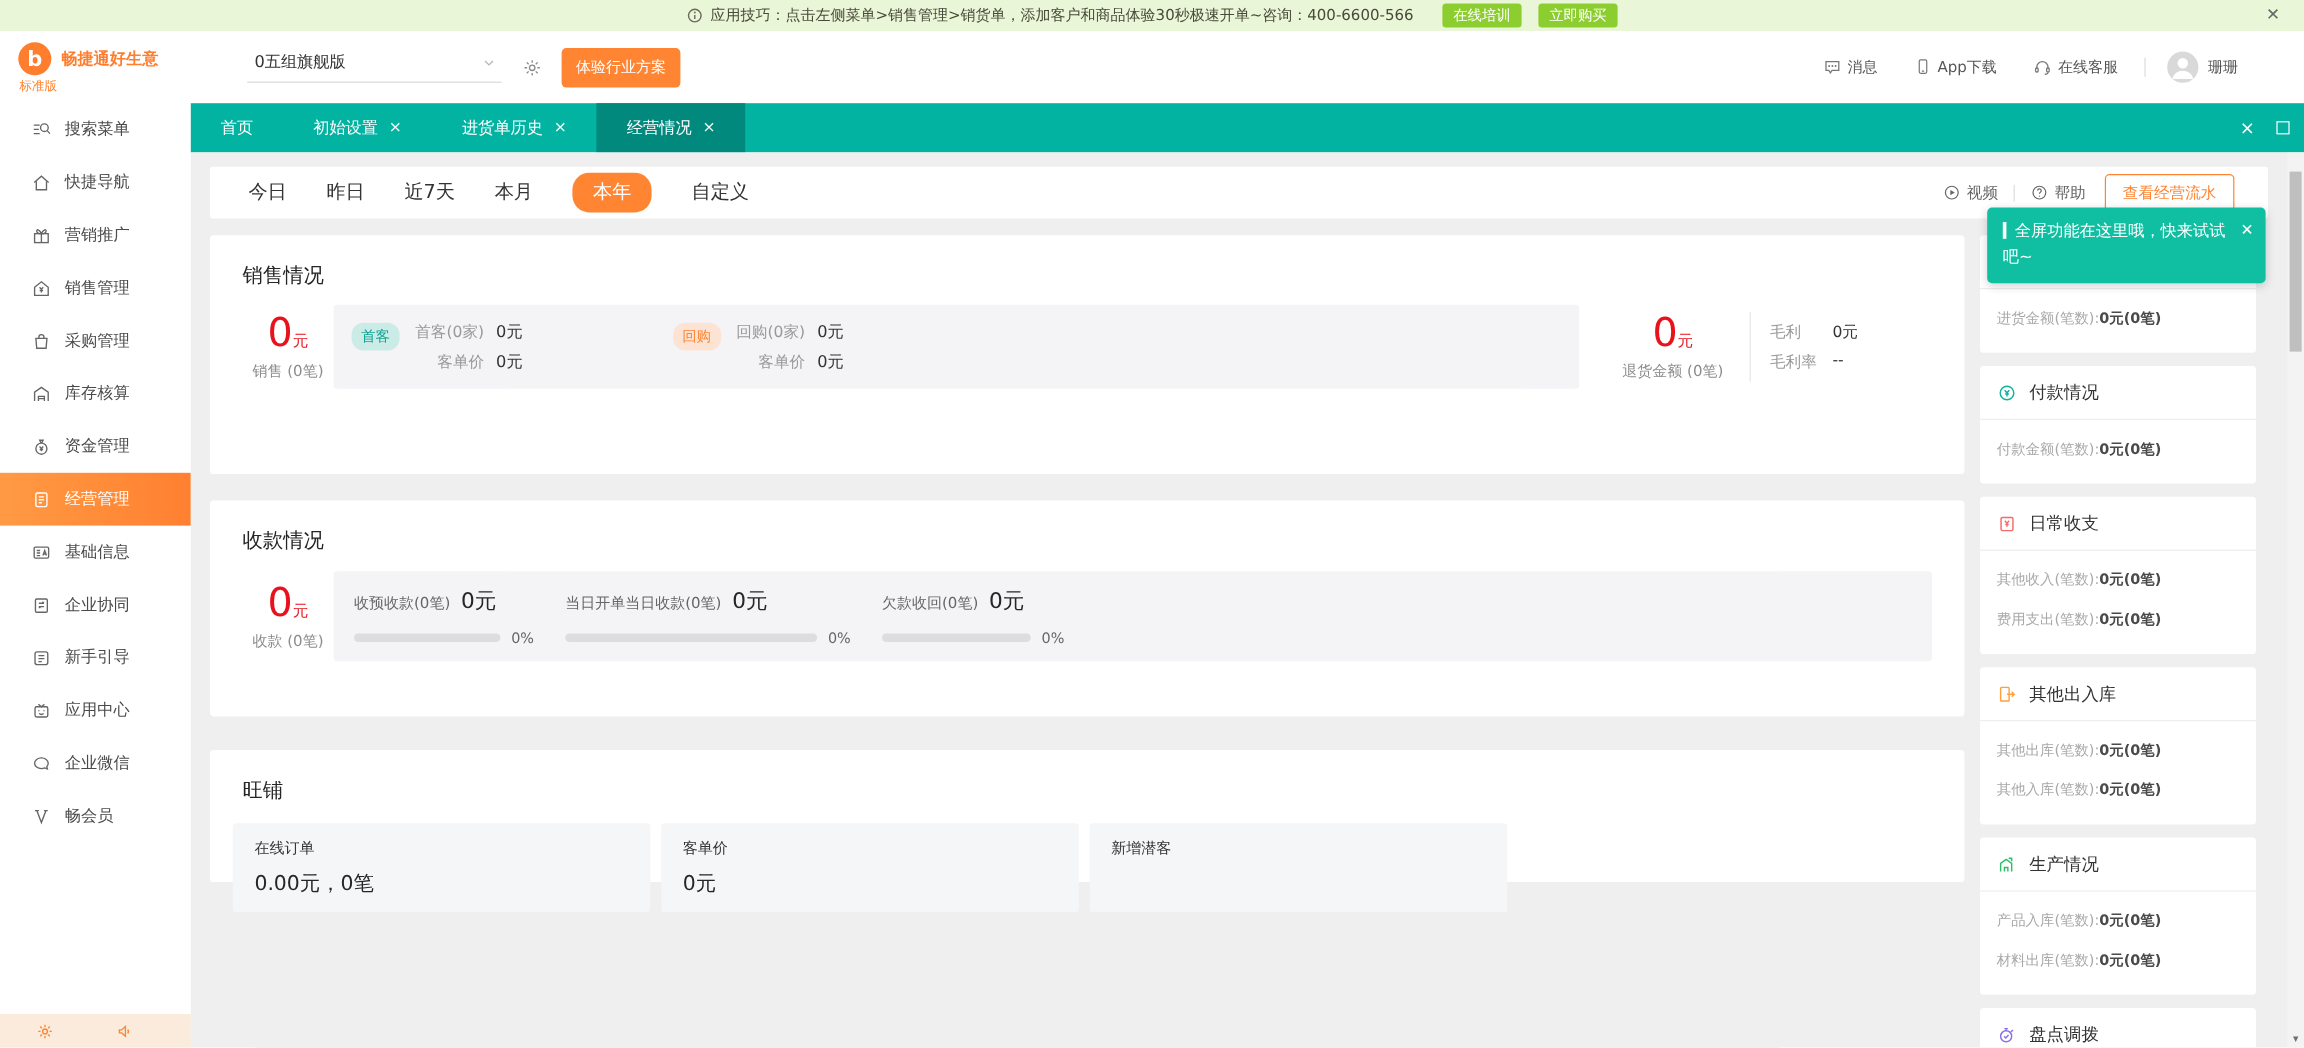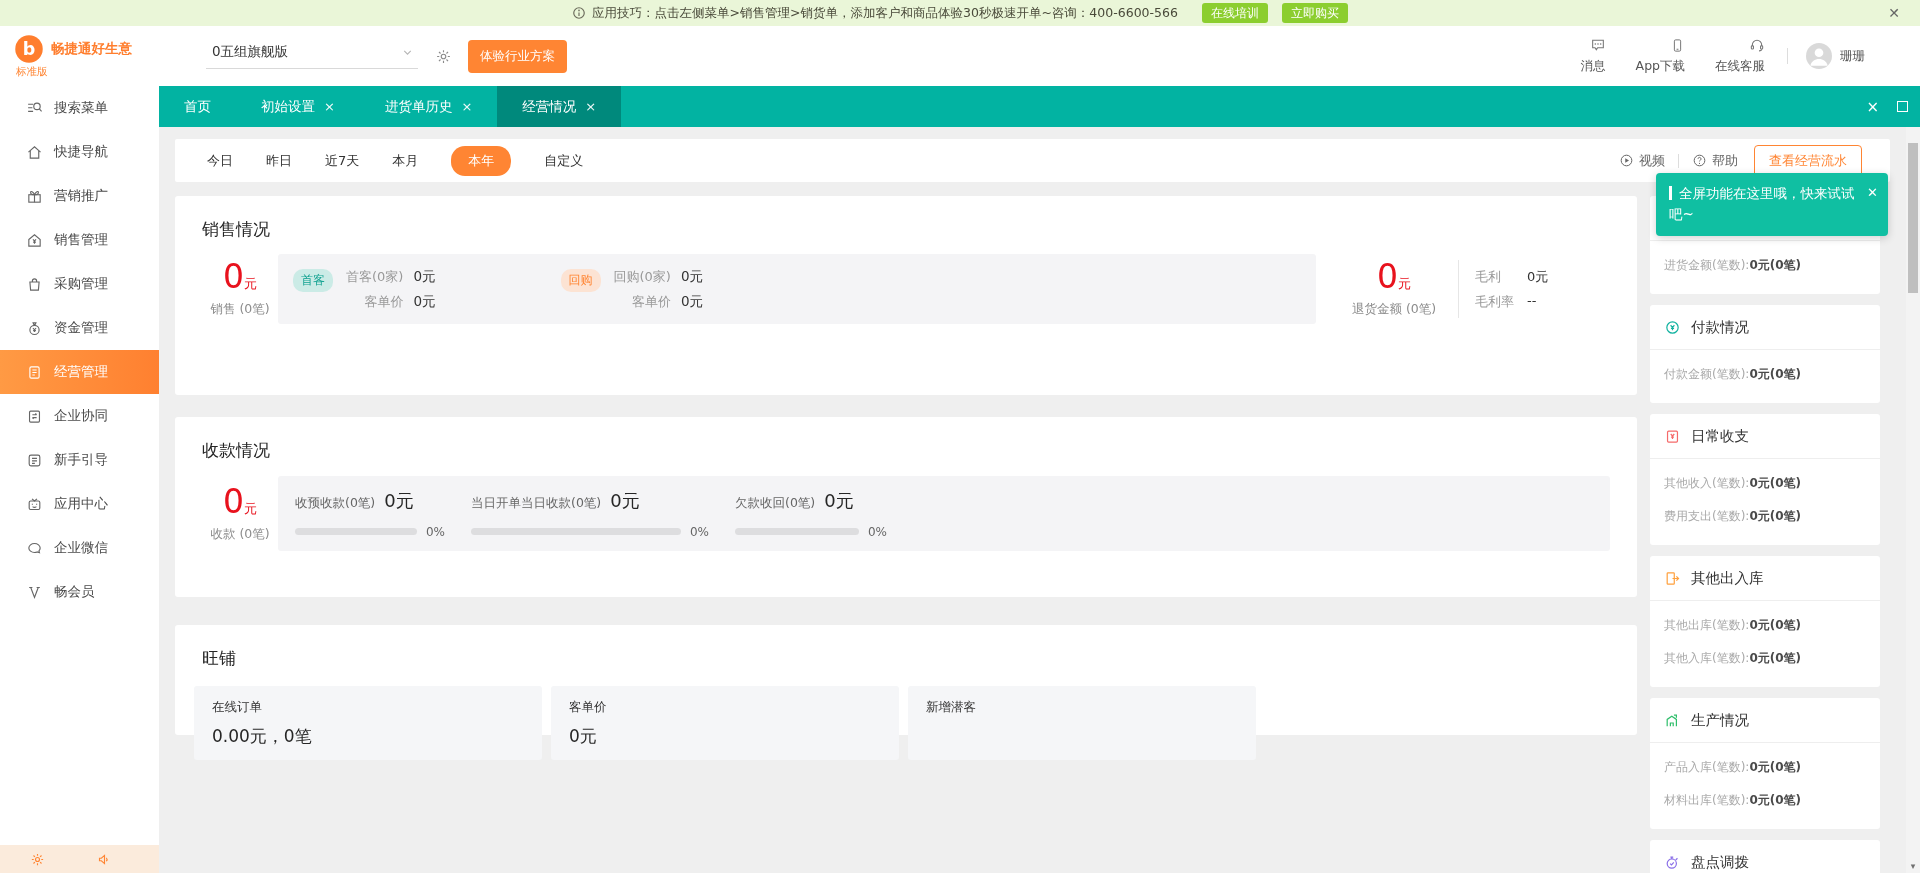--- a/index.html
+++ b/index.html
@@ -36,21 +36,21 @@
     align-items:center; justify-content:space-between; padding:0 4px 7px 6px; cursor:pointer;
     font-size:13.5px; color:#333;
   }
   .org-select .caret { color:#B5B5B5; display:inline-flex; }
   .hdr-gear { margin-left:17px; color:#8a8a8a; display:inline-flex; cursor:pointer; }
   .exp-btn {
     margin-left:16px; background:#FF8533; color:#fff; border:none; border-radius:4px;
     font-size:12.5px; padding:8px 12px; cursor:pointer; white-space:nowrap;
   }
   .header-right { position:absolute; right:55px; top:0; height:60px; display:flex; align-items:center; font-size:12.5px; color:#555; }
-  .hr-item { display:flex; align-items:flex-end; gap:5px; cursor:pointer; margin-left:30px;flex-direction:column; }
+  .hr-item { display:flex; align-items:flex-start; gap:5px; cursor:pointer; margin-left:30px; }
   .hr-item svg { color:#777; }
   .hr-sep { width:1px; height:16px; background:#ddd; margin-left:22px; }
   .avatar { width:26px; height:26px; border-radius:50%; background:#D9D9D9; margin-left:18px; display:flex; align-items:center; justify-content:center; overflow:hidden; }
   .username { margin-left:8px; color:#555; }
 
   
   .body-row { display:flex; height:787px; }
 
   
   .sidebar { width:159px; flex:none; background:#fff; position:relative; }
@@ -81,21 +81,21 @@
   .tabbar-close { color:#fff; font-size:15px; cursor:pointer; margin-right:18px; }
   .fullscreen-box { width:11px; height:11px; border:1.6px solid #fff; margin-right:12px; cursor:pointer; }
 
   
   .page { flex:1; background:#EFEFEF; position:relative; overflow:hidden; }
 
   .filter-bar {
     margin:12px 30px 0 16px; height:43px; background:#fff; border-radius:2px;
     display:flex; align-items:center; justify-content:space-between; padding:0 28px 0 32px;
   }
-  .ranges { display:flex; align-items:center; gap:33px; font-size:13px; color:#333; }
+  .ranges { display:flex; align-items:center; gap:33px; font-size:16px; color:#333; }
   .range { cursor:pointer; }
   .range.pill { background:#FF8533; color:#fff; border-radius:14px; padding:6px 17px; }
   .filter-right { display:flex; align-items:center; color:#666; font-size:13px; }
   .fr-link { display:flex; align-items:center; gap:5px; cursor:pointer; }
   .fr-sep { width:1px; height:14px; background:#ddd; margin:0 13px; }
   .flow-btn {
     margin-left:16px; background:#fff; border:1px solid #FF8533; color:#FF8533;
     font-size:13px; border-radius:4px; padding:6px 14px; cursor:pointer; white-space:nowrap;
   }
 
@@ -282,32 +282,47 @@
       </div>
       <div class="nav-item">
         <svg width="17" height="17" viewBox="0 0 24 24" fill="none" stroke="currentColor" stroke-width="1.6">
             <path d="M5.5 8.5h13L17.5 20h-11z"></path>
             <path d="M9 8.5V7a3 3 0 016 0v1.5"></path>
           </svg>
         <span>采购管理</span>
       </div>
       <div class="nav-item">
         <svg width="17" height="17" viewBox="0 0 24 24" fill="none" stroke="currentColor" stroke-width="1.6">
+            <path d="M4 20V9.5L12 4l8 5.5V20"></path>
+            <path d="M8.5 20v-5.5h7V20M8.5 17.2h7"></path>
+          </svg>
+        <span>库存核算</span>
+      </div>
+      <div class="nav-item">
+        <svg width="17" height="17" viewBox="0 0 24 24" fill="none" stroke="currentColor" stroke-width="1.6">
             <path d="M10 4h4l-1.2 2.6h-1.6z"></path>
             <circle cx="12" cy="14" r="6.5"></circle>
             <path d="M9.8 11.5l2.2 2.3 2.2-2.3M12 13.8V17M10 15h4"></path>
           </svg>
         <span>资金管理</span>
       </div>
       <div class="nav-item active">
         <svg width="17" height="17" viewBox="0 0 24 24" fill="none" stroke="currentColor" stroke-width="1.6">
             <rect x="5.5" y="4" width="13" height="16" rx="2"></rect>
             <path d="M9 8.5h6M9 12h6M9 15.5h3.5"></path>
           </svg>
         <span>经营管理</span>
+      </div>
+      <div class="nav-item">
+        <svg width="17" height="17" viewBox="0 0 24 24" fill="none" stroke="currentColor" stroke-width="1.6">
+            <rect x="3.5" y="5.5" width="17" height="13" rx="1.5"></rect>
+            <path d="M6.5 9.5h4M6.5 12.5h4M6.5 15.5h4"></path>
+            <path d="M13.8 15.5l2.1-6 2.1 6M14.6 13.7h2.6"></path>
+          </svg>
+        <span>基础信息</span>
       </div>
       <div class="nav-item">
         <svg width="17" height="17" viewBox="0 0 24 24" fill="none" stroke="currentColor" stroke-width="1.6">
             <rect x="5" y="4.5" width="14" height="15.5" rx="1.5"></rect>
             <path d="M9 9.5h6M13.2 7.8l1.8 1.7M15 13.5H9M10.8 15.2L9 13.5"></path>
           </svg>
         <span>企业协同</span>
       </div>
       <div class="nav-item">
         <svg width="17" height="17" viewBox="0 0 24 24" fill="none" stroke="currentColor" stroke-width="1.6">

